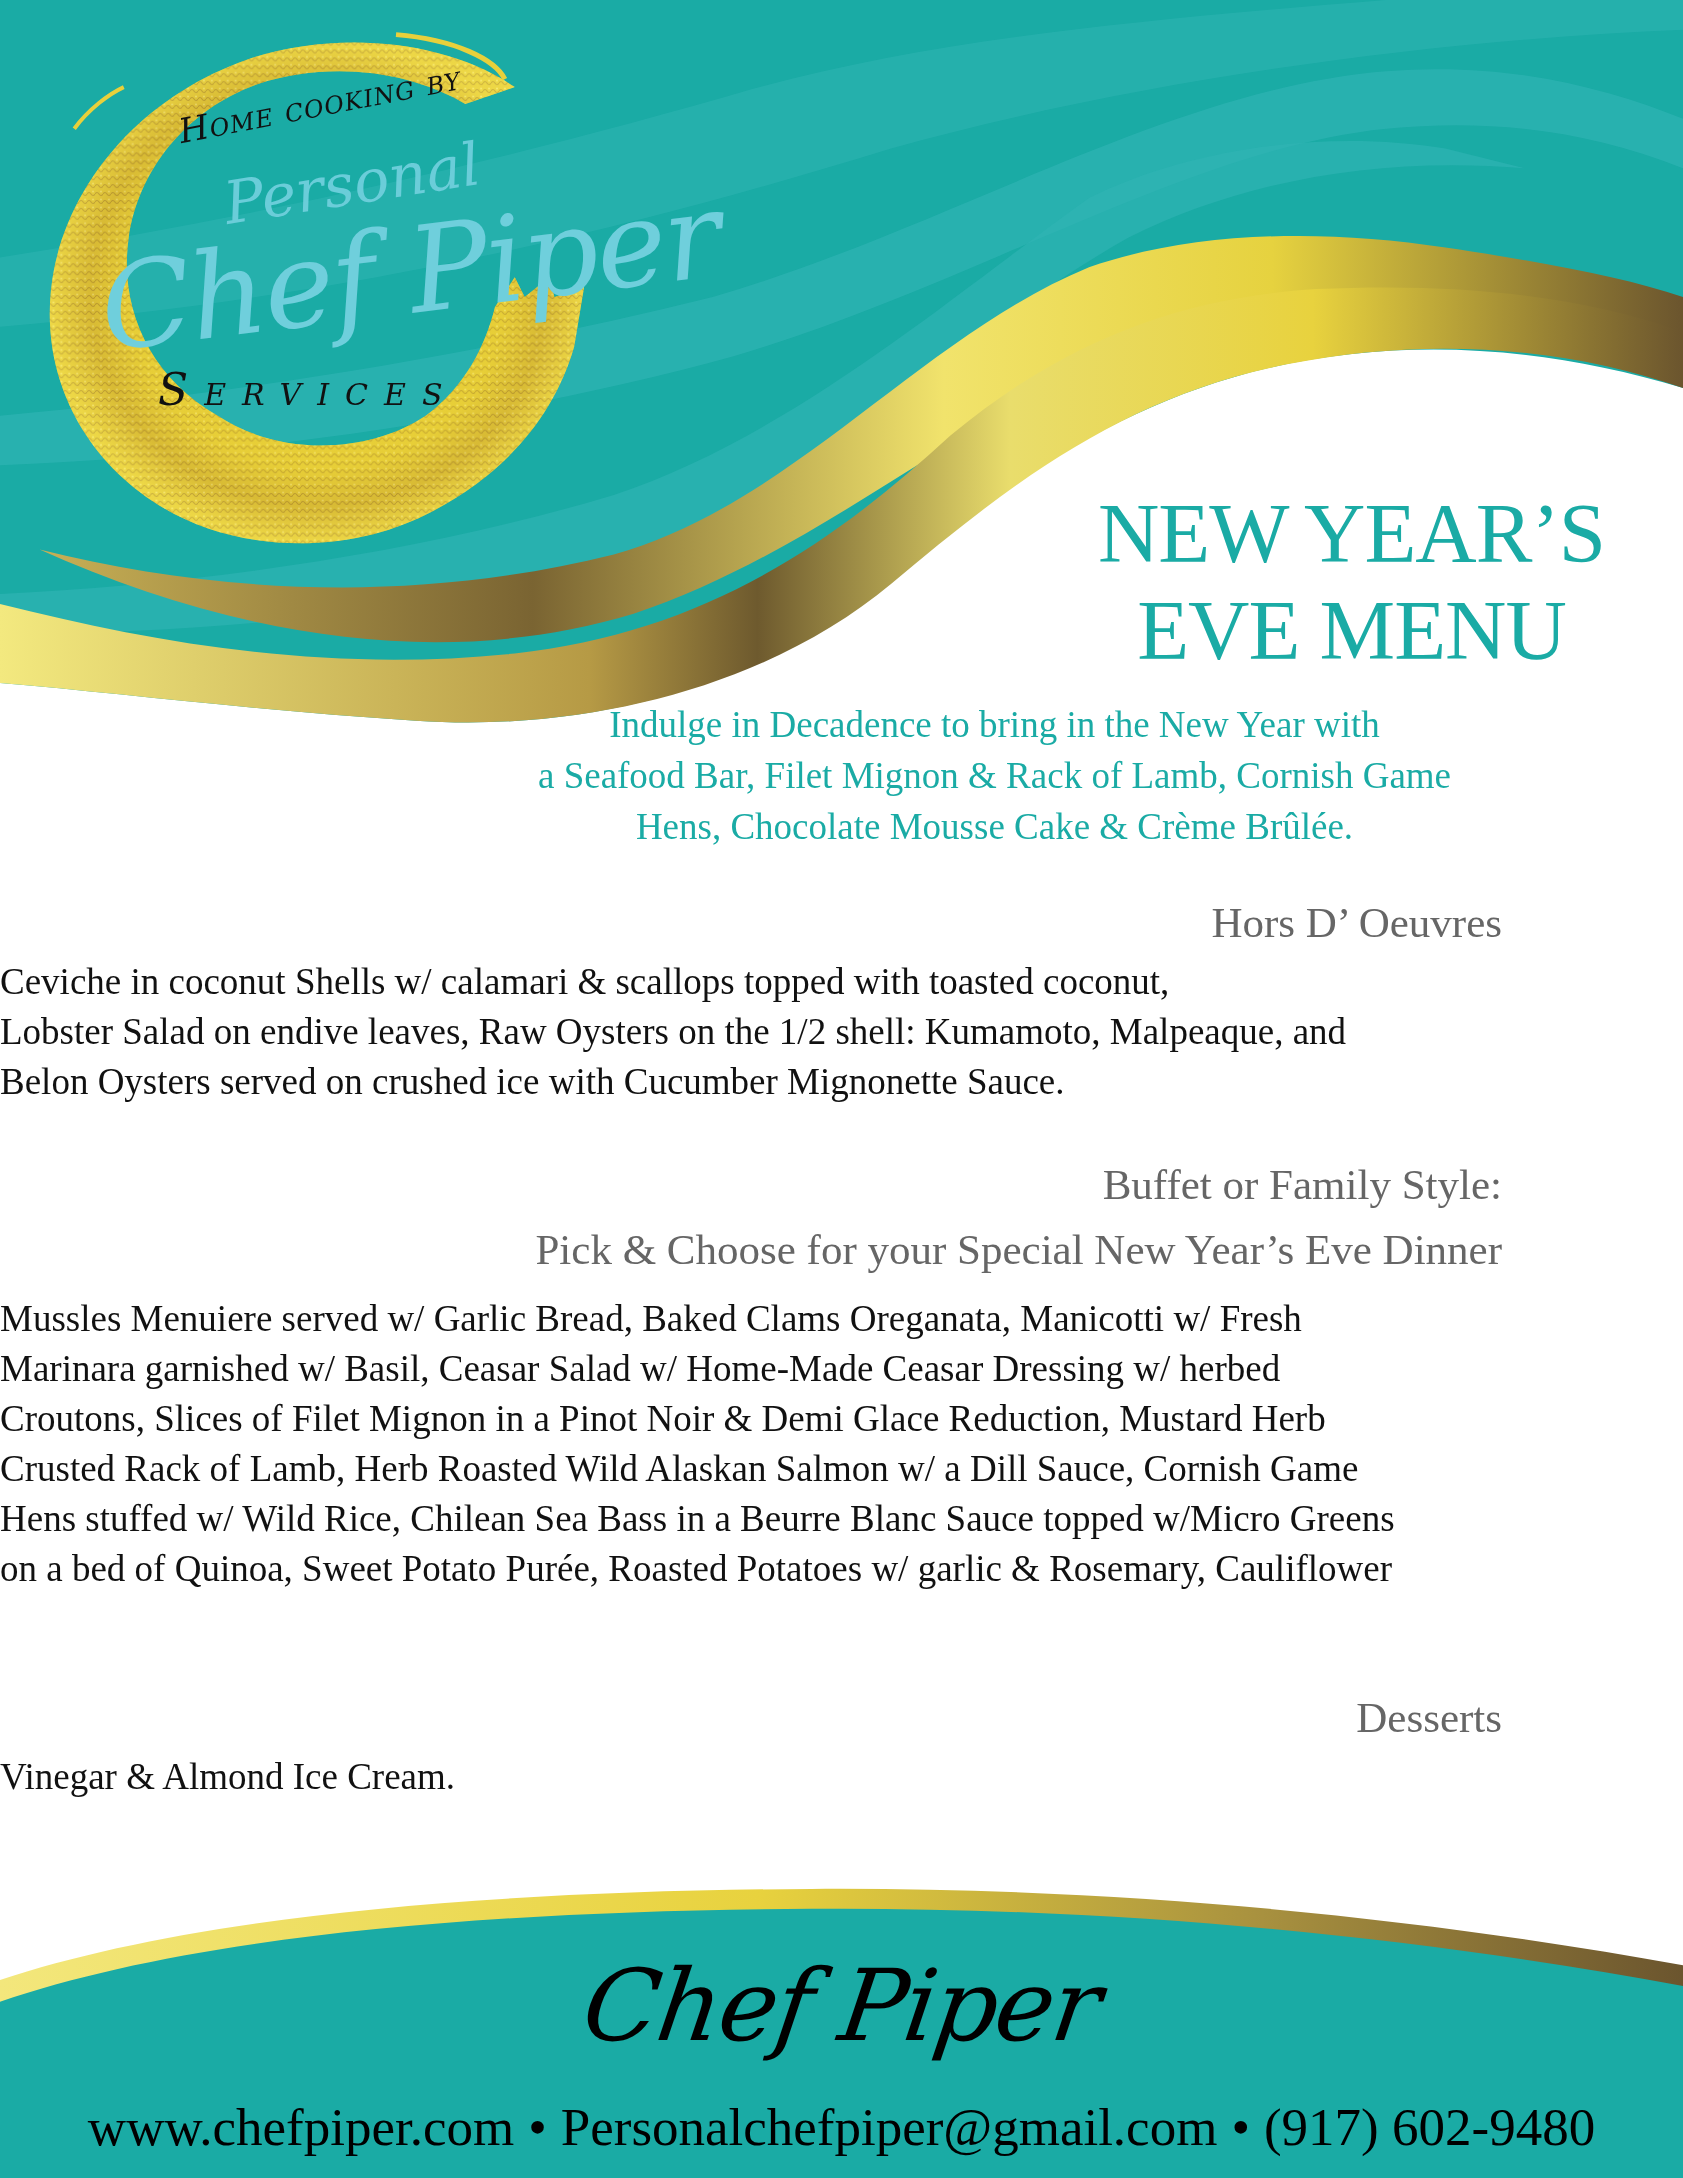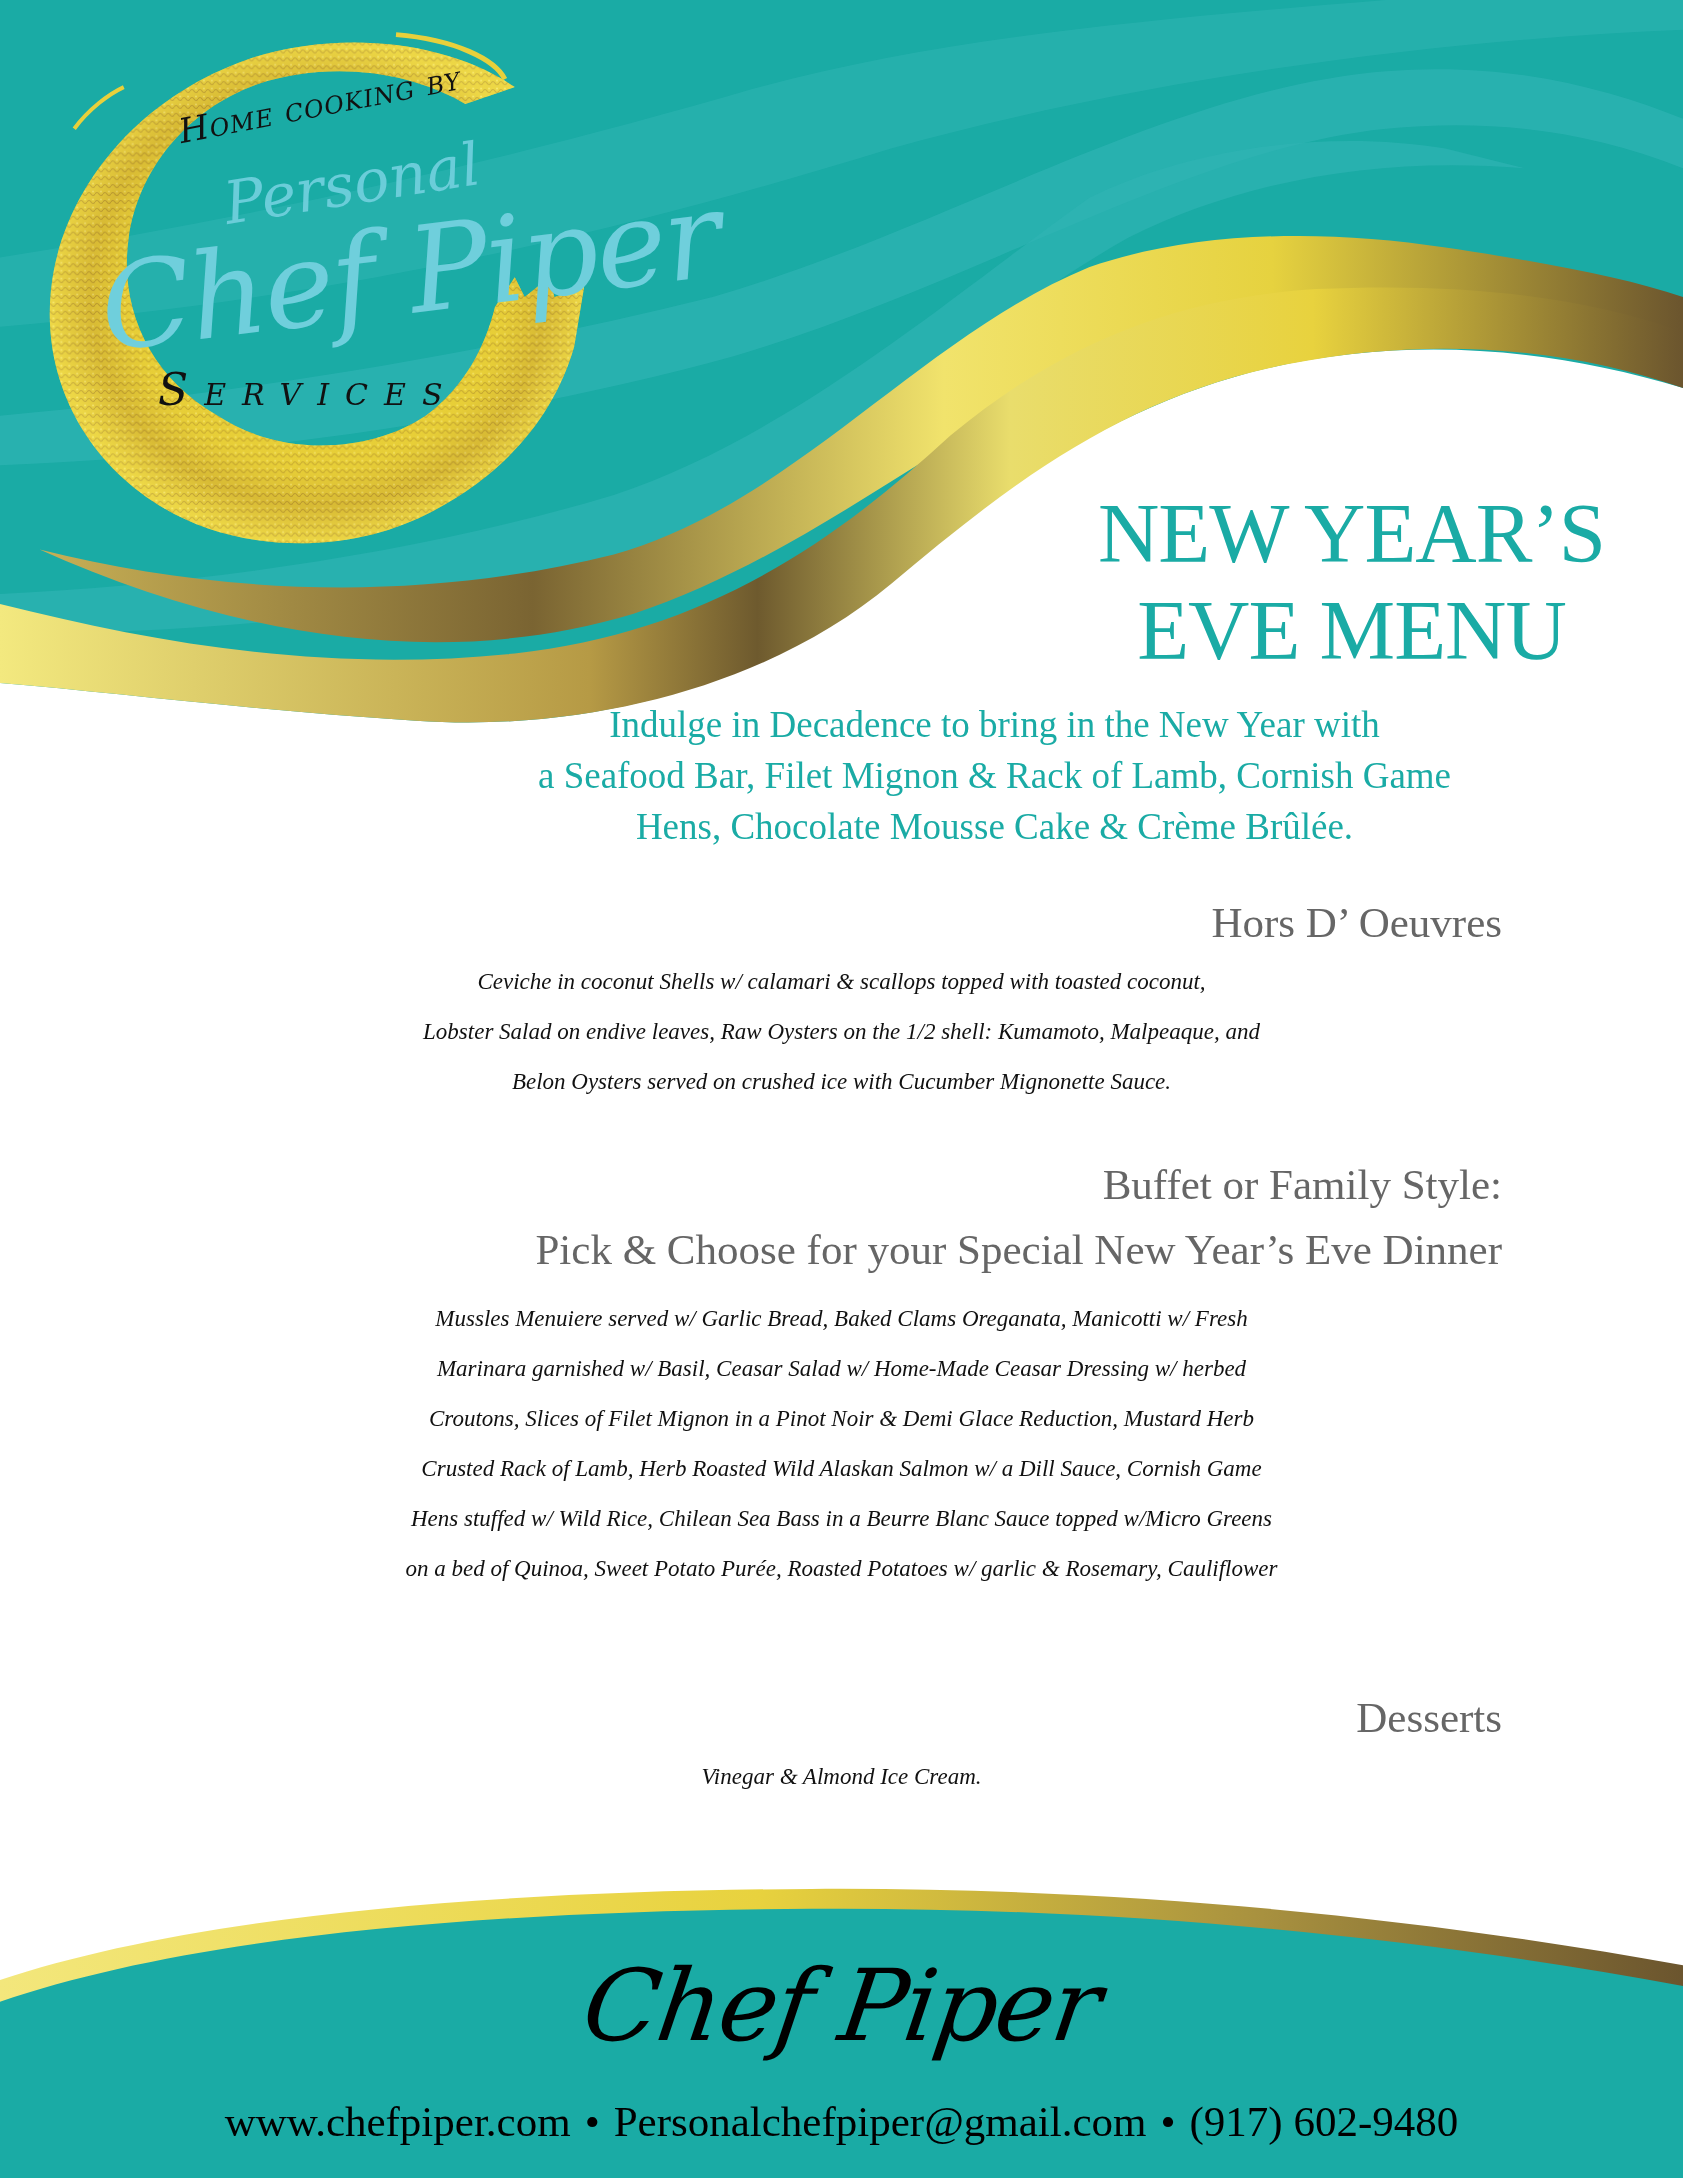--- a/index.html
+++ b/index.html
@@ -50,34 +50,34 @@
     text-align: center; color: #1aaba5;
     font-size: 37px; line-height: 51px;
   }
   .intro div { white-space: nowrap; }
 
   .section-heading {
     left: 0; width: 1502px; text-align: right; color: #666666;
     font-size: 43px; line-height: 63px; white-space: nowrap;
   }
   .section-body {
-    left: 0; width: 1683px; text-align: center; color: #111111;
-    font-size: 23px; line-height: 50px; font-style: italic;
+    left: 0; width: 1683px; text-align: left; color: #111111;
+    font-size: 37px; line-height: 50px;
   }
   .section-body div { white-space: nowrap; }
 
   .signature {
     left: 0; width: 1683px; top: 1948px; text-align: center;
     font-family: "DejaVu Serif", serif; font-style: italic;
     font-size: 99px; color: #000; letter-spacing: -2px;
     transform: skewX(-8deg); white-space: nowrap;
   }
   .contact {
     left: 0; width: 1683px; top: 2097px; text-align: center;
-    font-size: 43px; color: #000; white-space: nowrap;
+    font-size: 53px; color: #000; white-space: nowrap;
   }
   .contact .sep { margin: 0 14px; }
 </style>
 </head>
 <body>
 
 <svg class="bg" viewBox="0 0 1700 2200" xmlns="http://www.w3.org/2000/svg">
   <defs>
     <linearGradient id="goldA" x1="0" y1="0" x2="1" y2="0">
       <stop offset="0" stop-color="#f3e97f"></stop>

